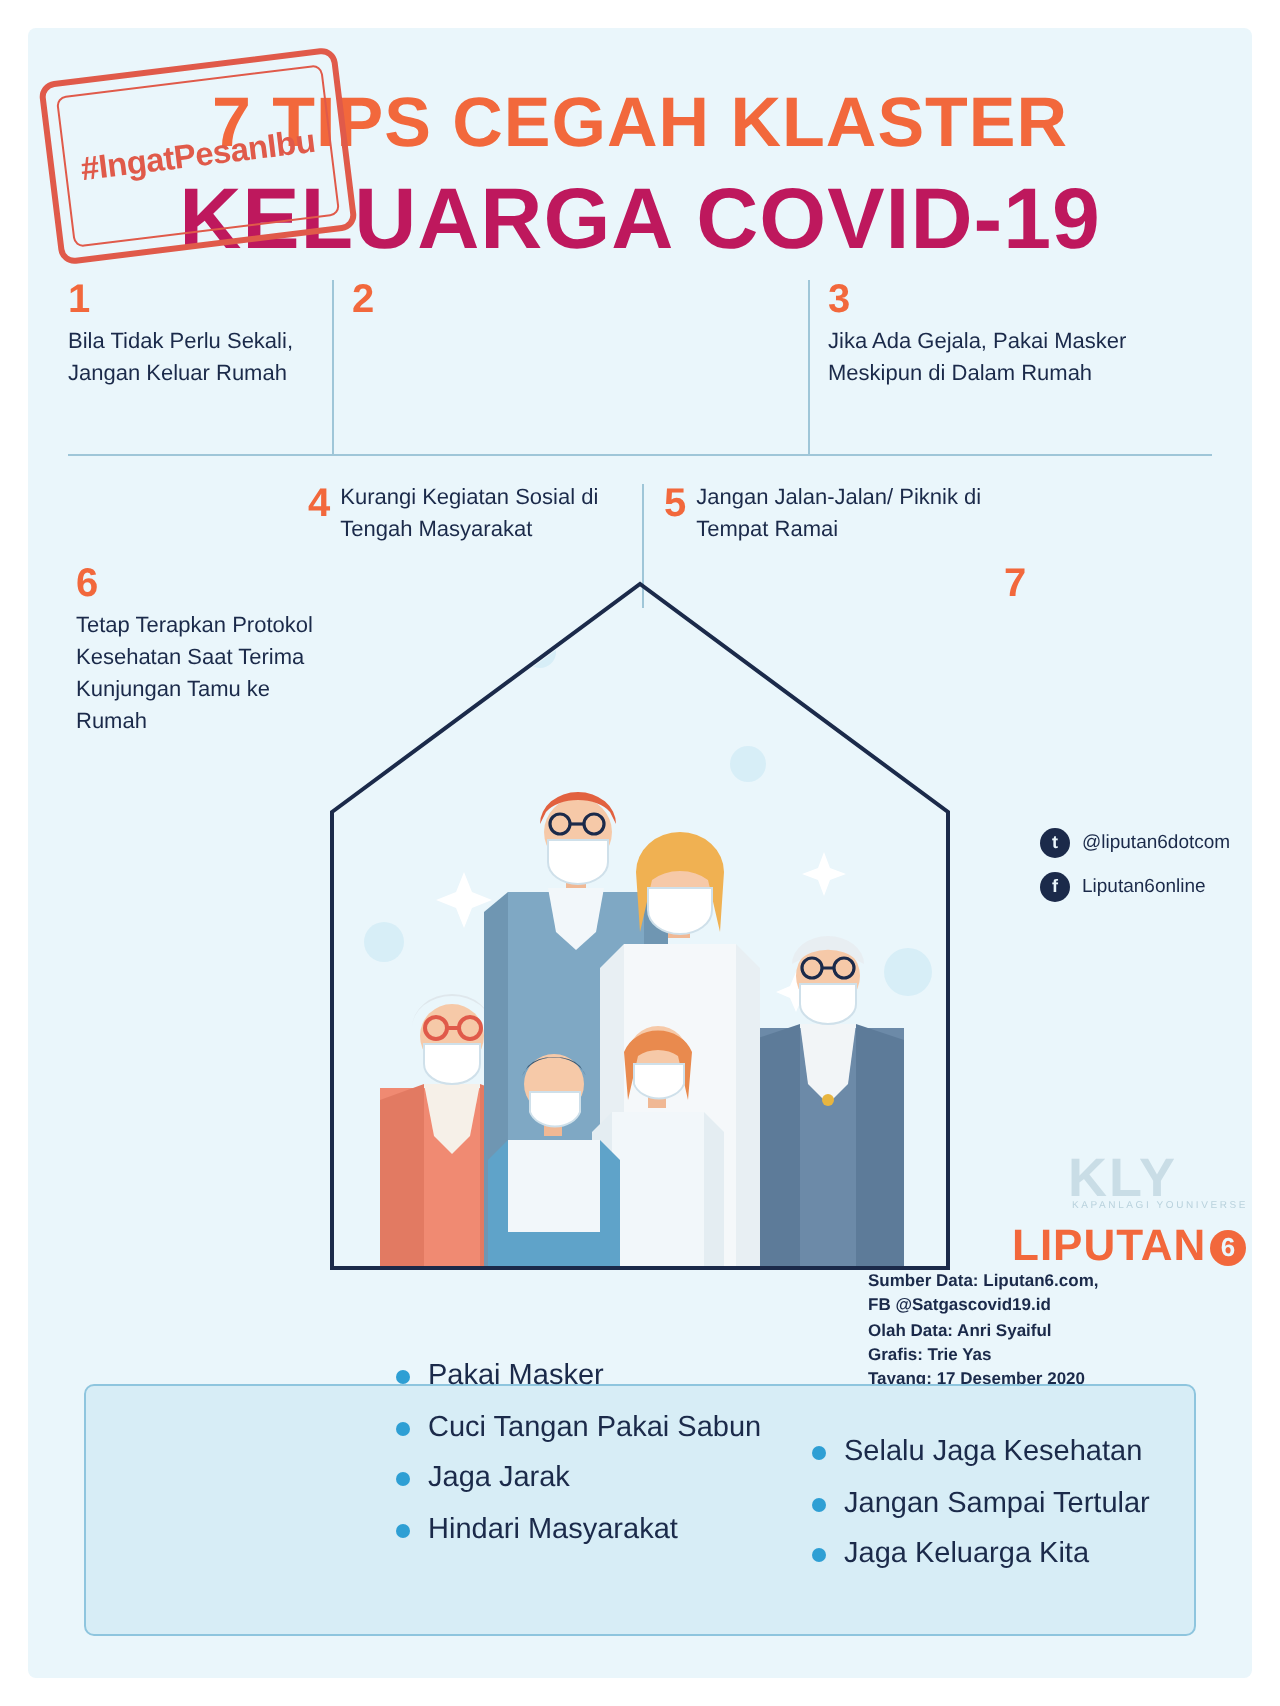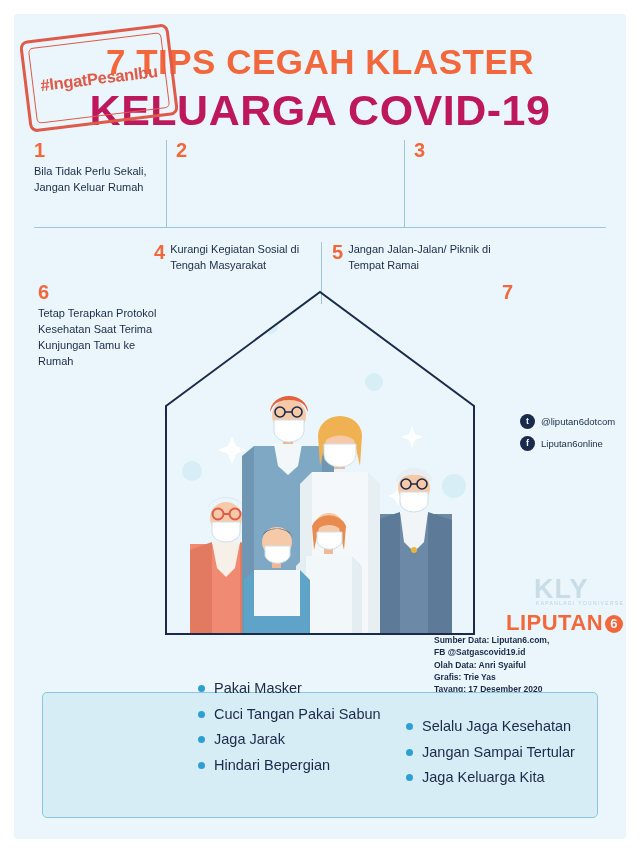--- a/index.html
+++ b/index.html
@@ -162,20 +162,21 @@
 
     <div class="tip tip1">
       <div class="num">1</div>
       <div class="txt">Bila Tidak Perlu Sekali, Jangan Keluar Rumah</div>
     </div>
     <div class="tip tip2">
       <div class="num">2</div>
     </div>
     <div class="tip tip3">
       <div class="num">3</div>
+      <div class="txt">Jika Ada Gejala, Pakai Masker Meskipun di Dalam Rumah</div>
     </div>
 
     <div class="vsep vsep-a"></div>
     <div class="vsep vsep-b"></div>
     <div class="divider"></div>
     <div class="vsep vsep-c"></div>
 
     <div class="tip tip4">
       <div class="num">4</div>
       <div class="txt">Kurangi Kegiatan Sosial di Tengah Masyarakat</div>
@@ -340,21 +341,21 @@
     <div class="stamp">
       <div class="stamp-inner">
         <span class="stamp-text">#IngatPesanIbu</span>
       </div>
     </div>
 
     <ul class="blist blist-a">
       <li>Pakai Masker</li>
       <li>Cuci Tangan Pakai Sabun</li>
       <li>Jaga Jarak</li>
-      <li>Hindari Bepergian</li>
+      <li>Hindari Masyarakat</li>
     </ul>
 
     <ul class="blist blist-b">
       <li>Selalu Jaga Kesehatan</li>
       <li>Jangan Sampai Tertular</li>
       <li>Jaga Keluarga Kita</li>
     </ul>
 
   </div>
 </div>

